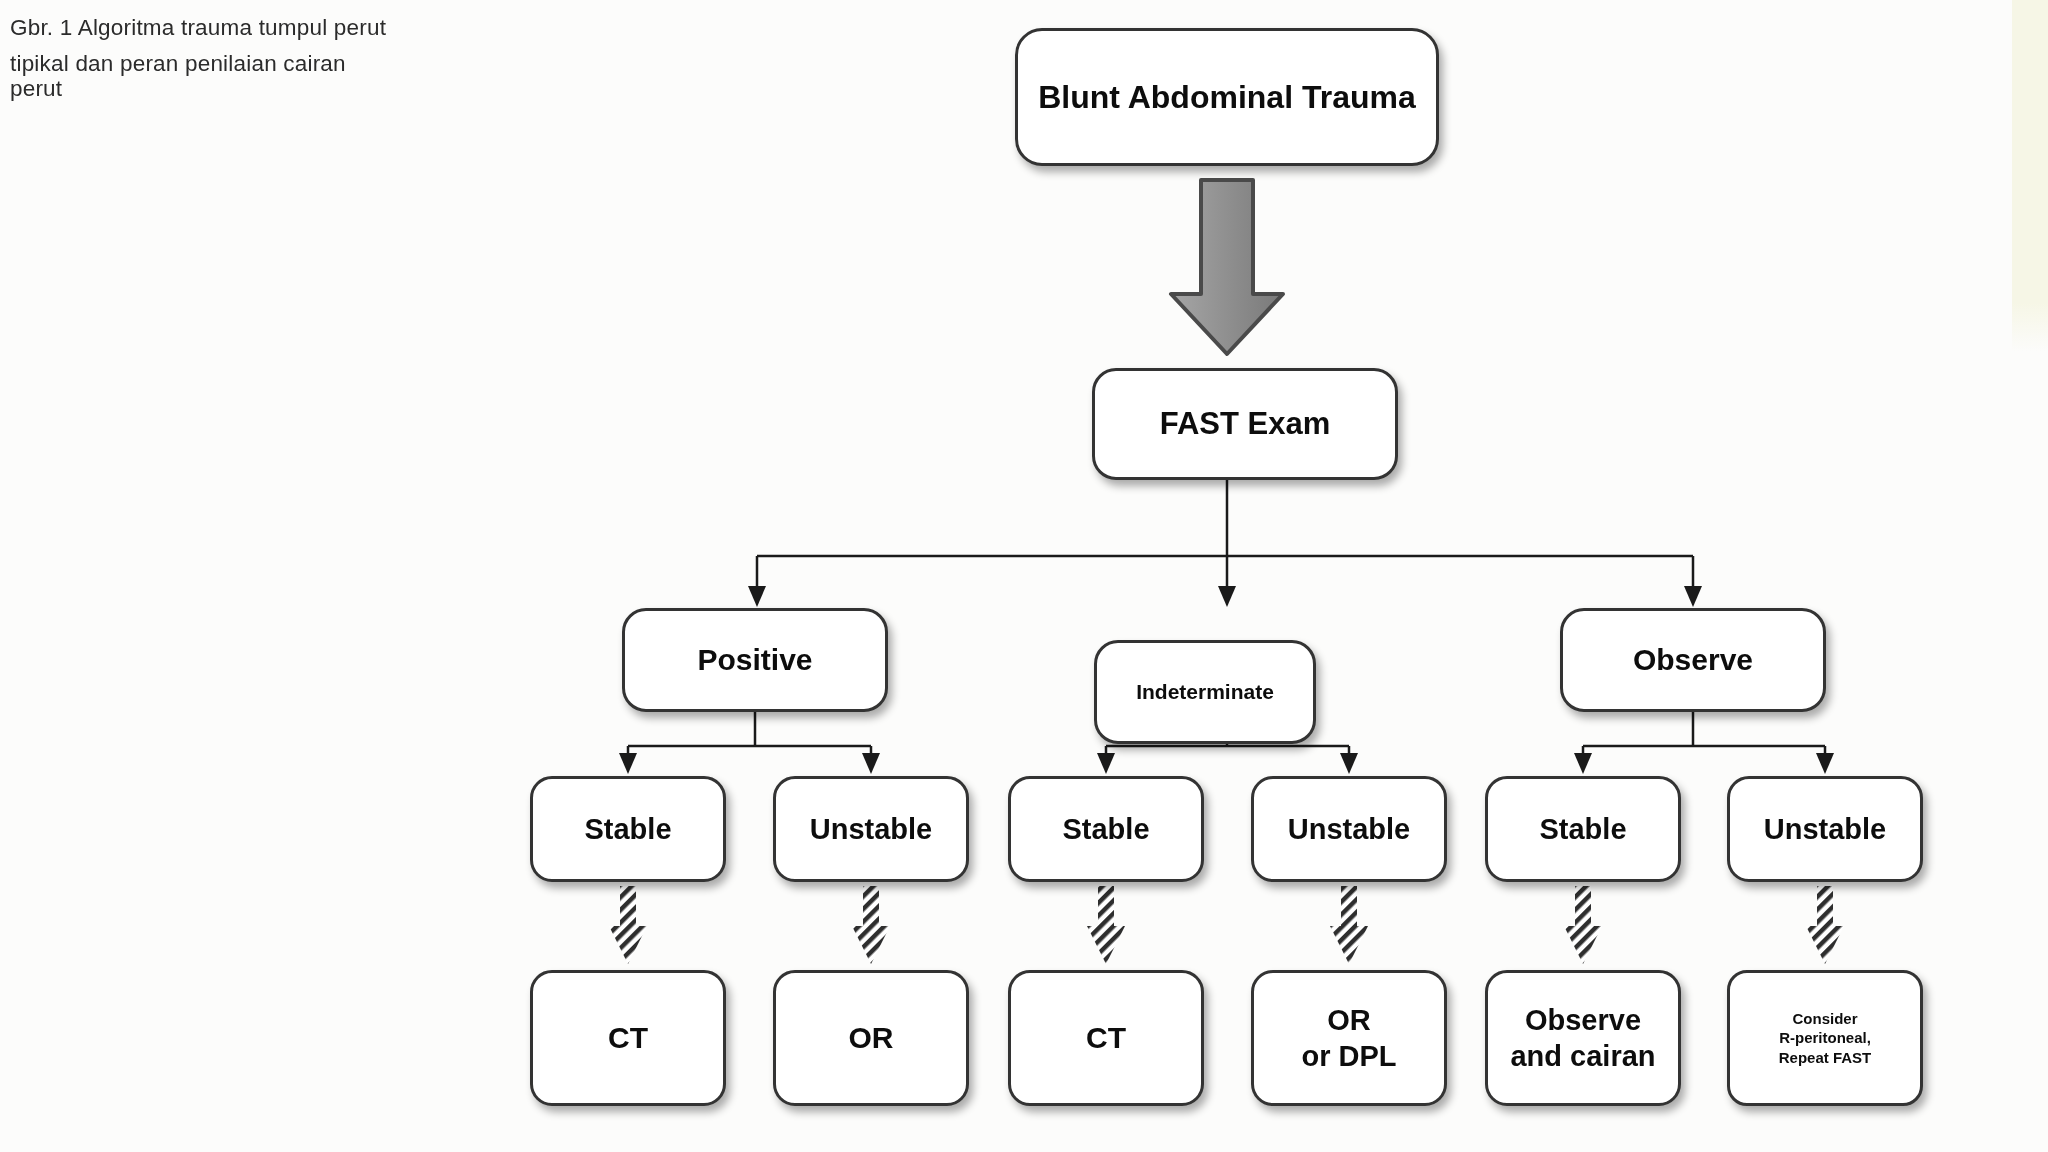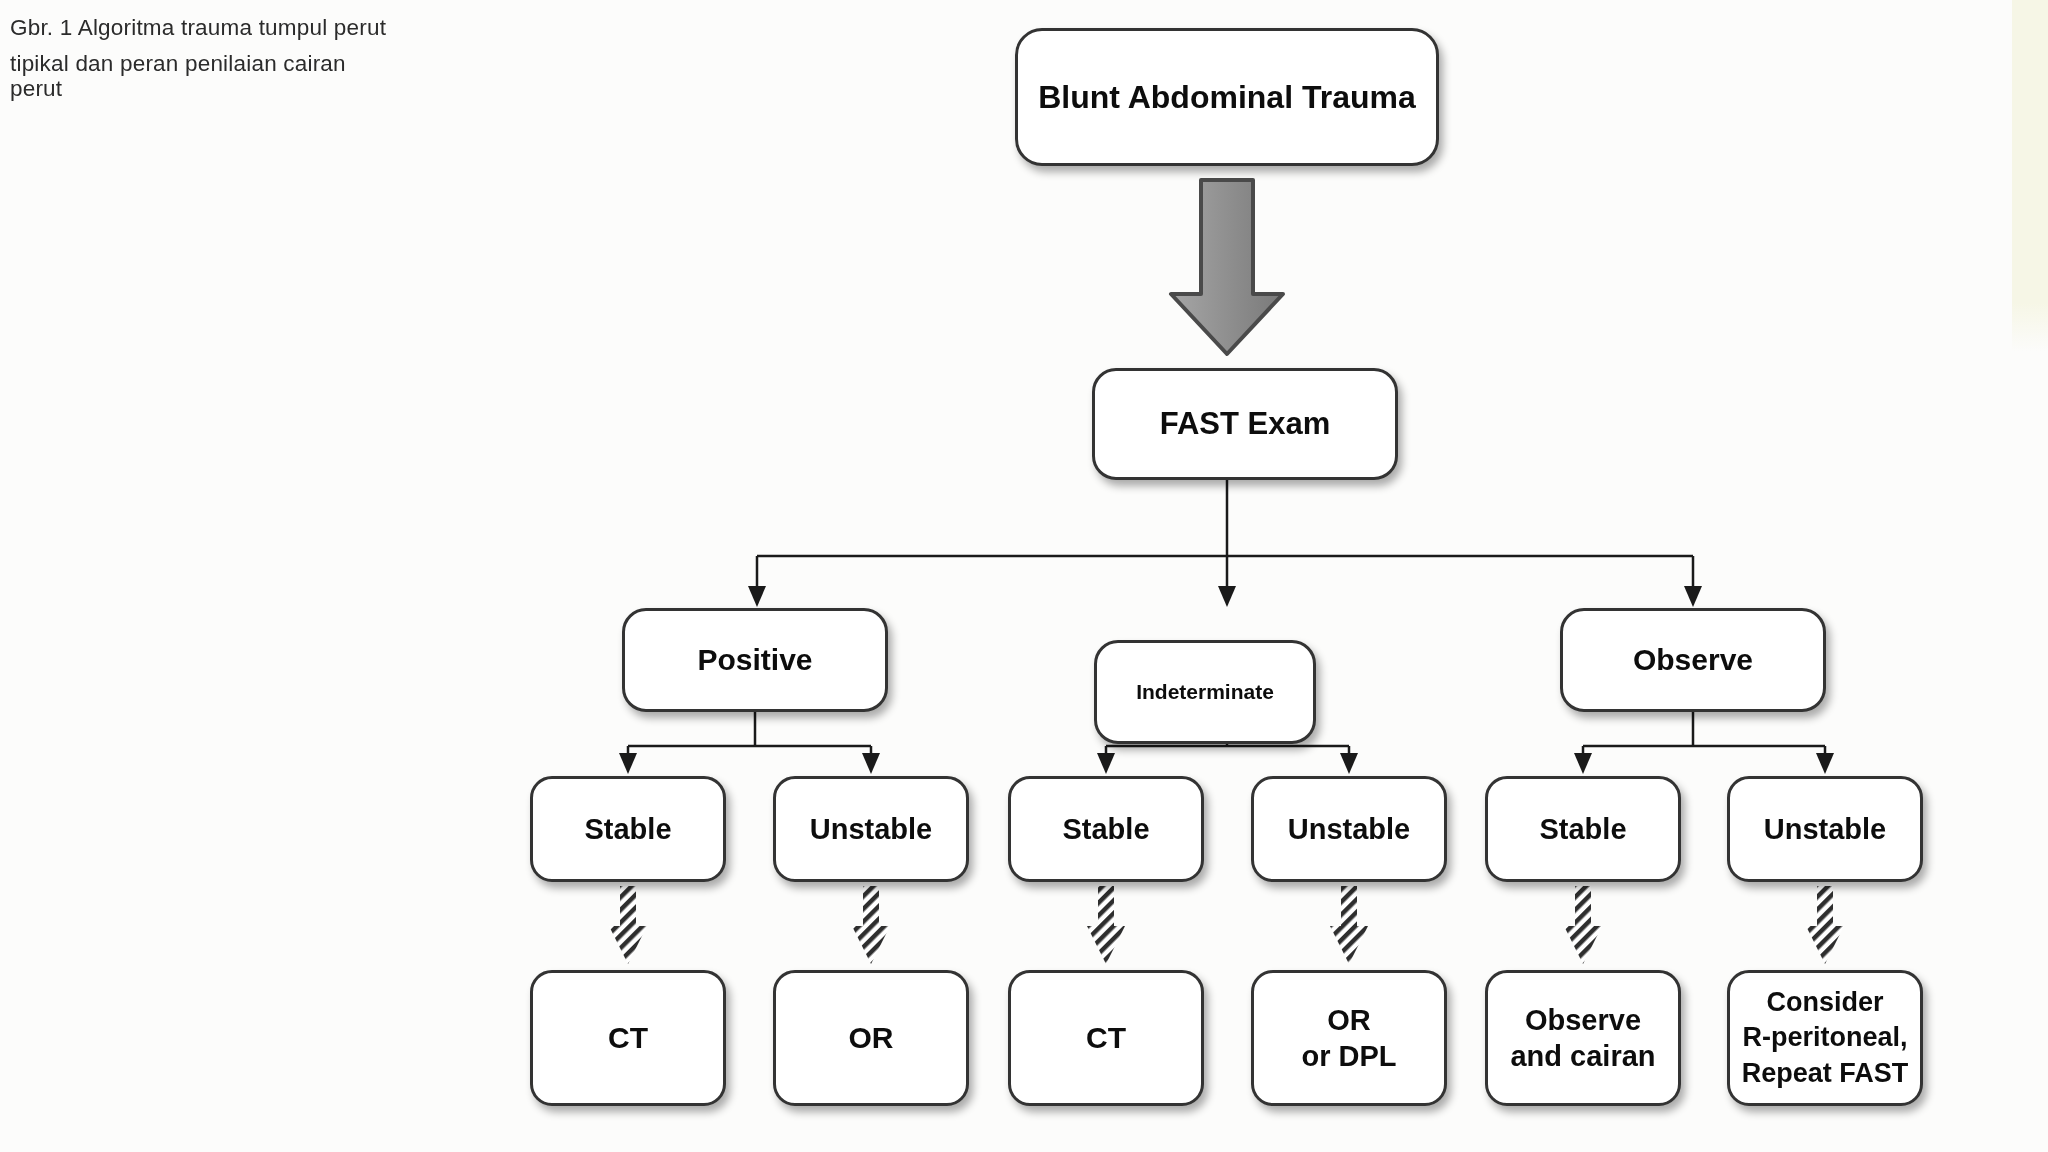--- a/index.html
+++ b/index.html
@@ -32,21 +32,21 @@
   .n-fast{left:1074px;top:368px;width:306px;height:112px;font-size:31px;margin-left:18px;}
   .n-positive{left:622px;top:608px;width:266px;height:104px;font-size:30px;}
   .n-indeterminate{left:1094px;top:608px;width:222px;height:104px;font-size:21px;margin-top:32px;}
   .n-negative{left:1560px;top:608px;width:266px;height:104px;font-size:30px;}
   .n-sm{width:196px;height:106px;top:776px;font-size:29px;border-radius:22px;}
   .n-out{width:196px;height:136px;top:970px;font-size:30px;border-radius:22px;}
   .x1{left:530px;} .x2{left:773px;} .x3{left:1008px;}
   .x4{left:1251px;} .x5{left:1485px;} .x6{left:1727px;}
   .n-ordpl{font-size:29px;}
   .n-observe{font-size:29px;}
-  .n-consider{font-size:27px;font-weight:700;line-height:1.3;}
+  .n-consider{font-size:15px;font-weight:700;line-height:1.3;border-radius:20px;}
 </style>
 </head>
 <body>
 
 <div class="stage">
 
   <div class="caption">
     <div>Gbr. 1 Algoritma trauma tumpul perut</div>
     <div>tipikal dan peran penilaian cairan perut</div>
   </div>

